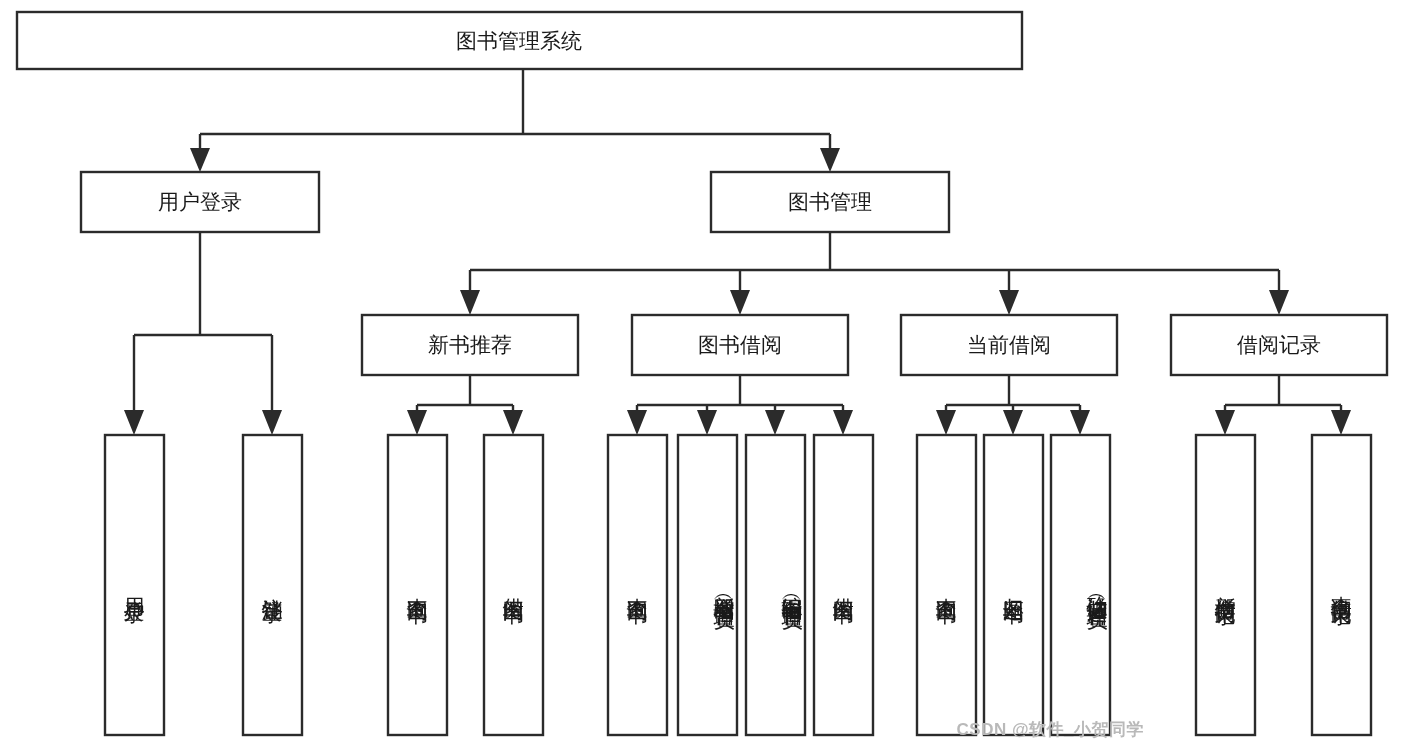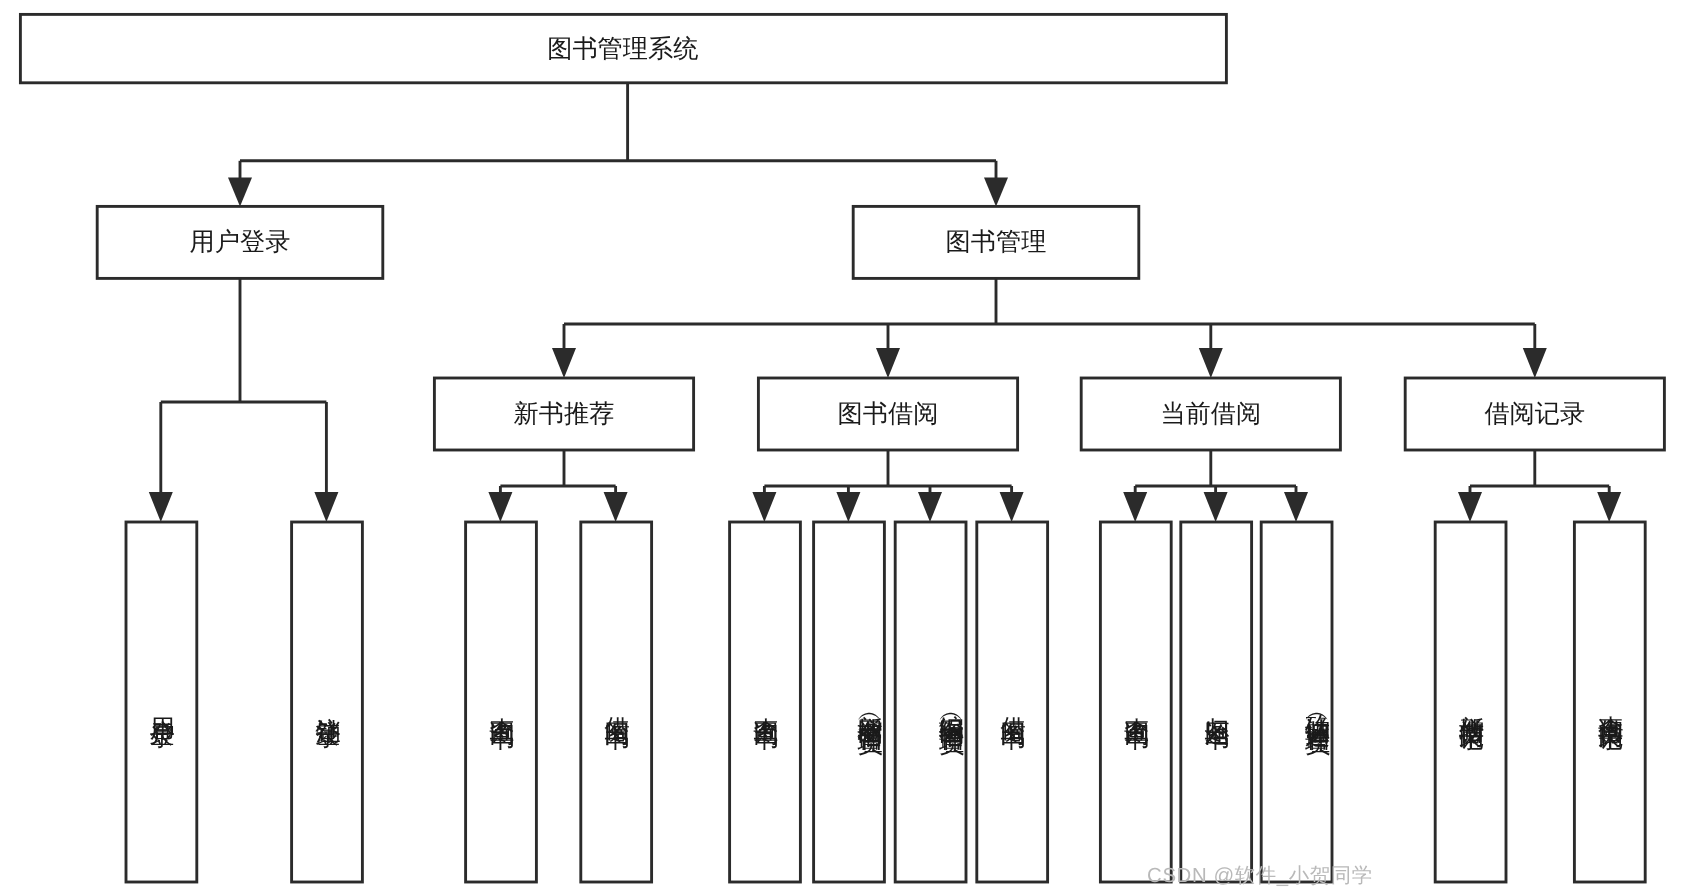--- a/index.html
+++ b/index.html
@@ -66,20 +66,21 @@
   }
   .watermark {
     position: absolute;
     right: 8px;
     bottom: 6px;
     font-family: "Liberation Sans", "DejaVu Sans", sans-serif;
     font-size: 17px;
     color: #b9b9b9;
     letter-spacing: 0.5px;
     white-space: nowrap;
+    font-weight: bold;
   }
 </style>
 </head>
 <body>
 
 <div id="diagram-root">
 
   <svg class="flow" viewBox="0 0 1405 747">
 
     <g>

